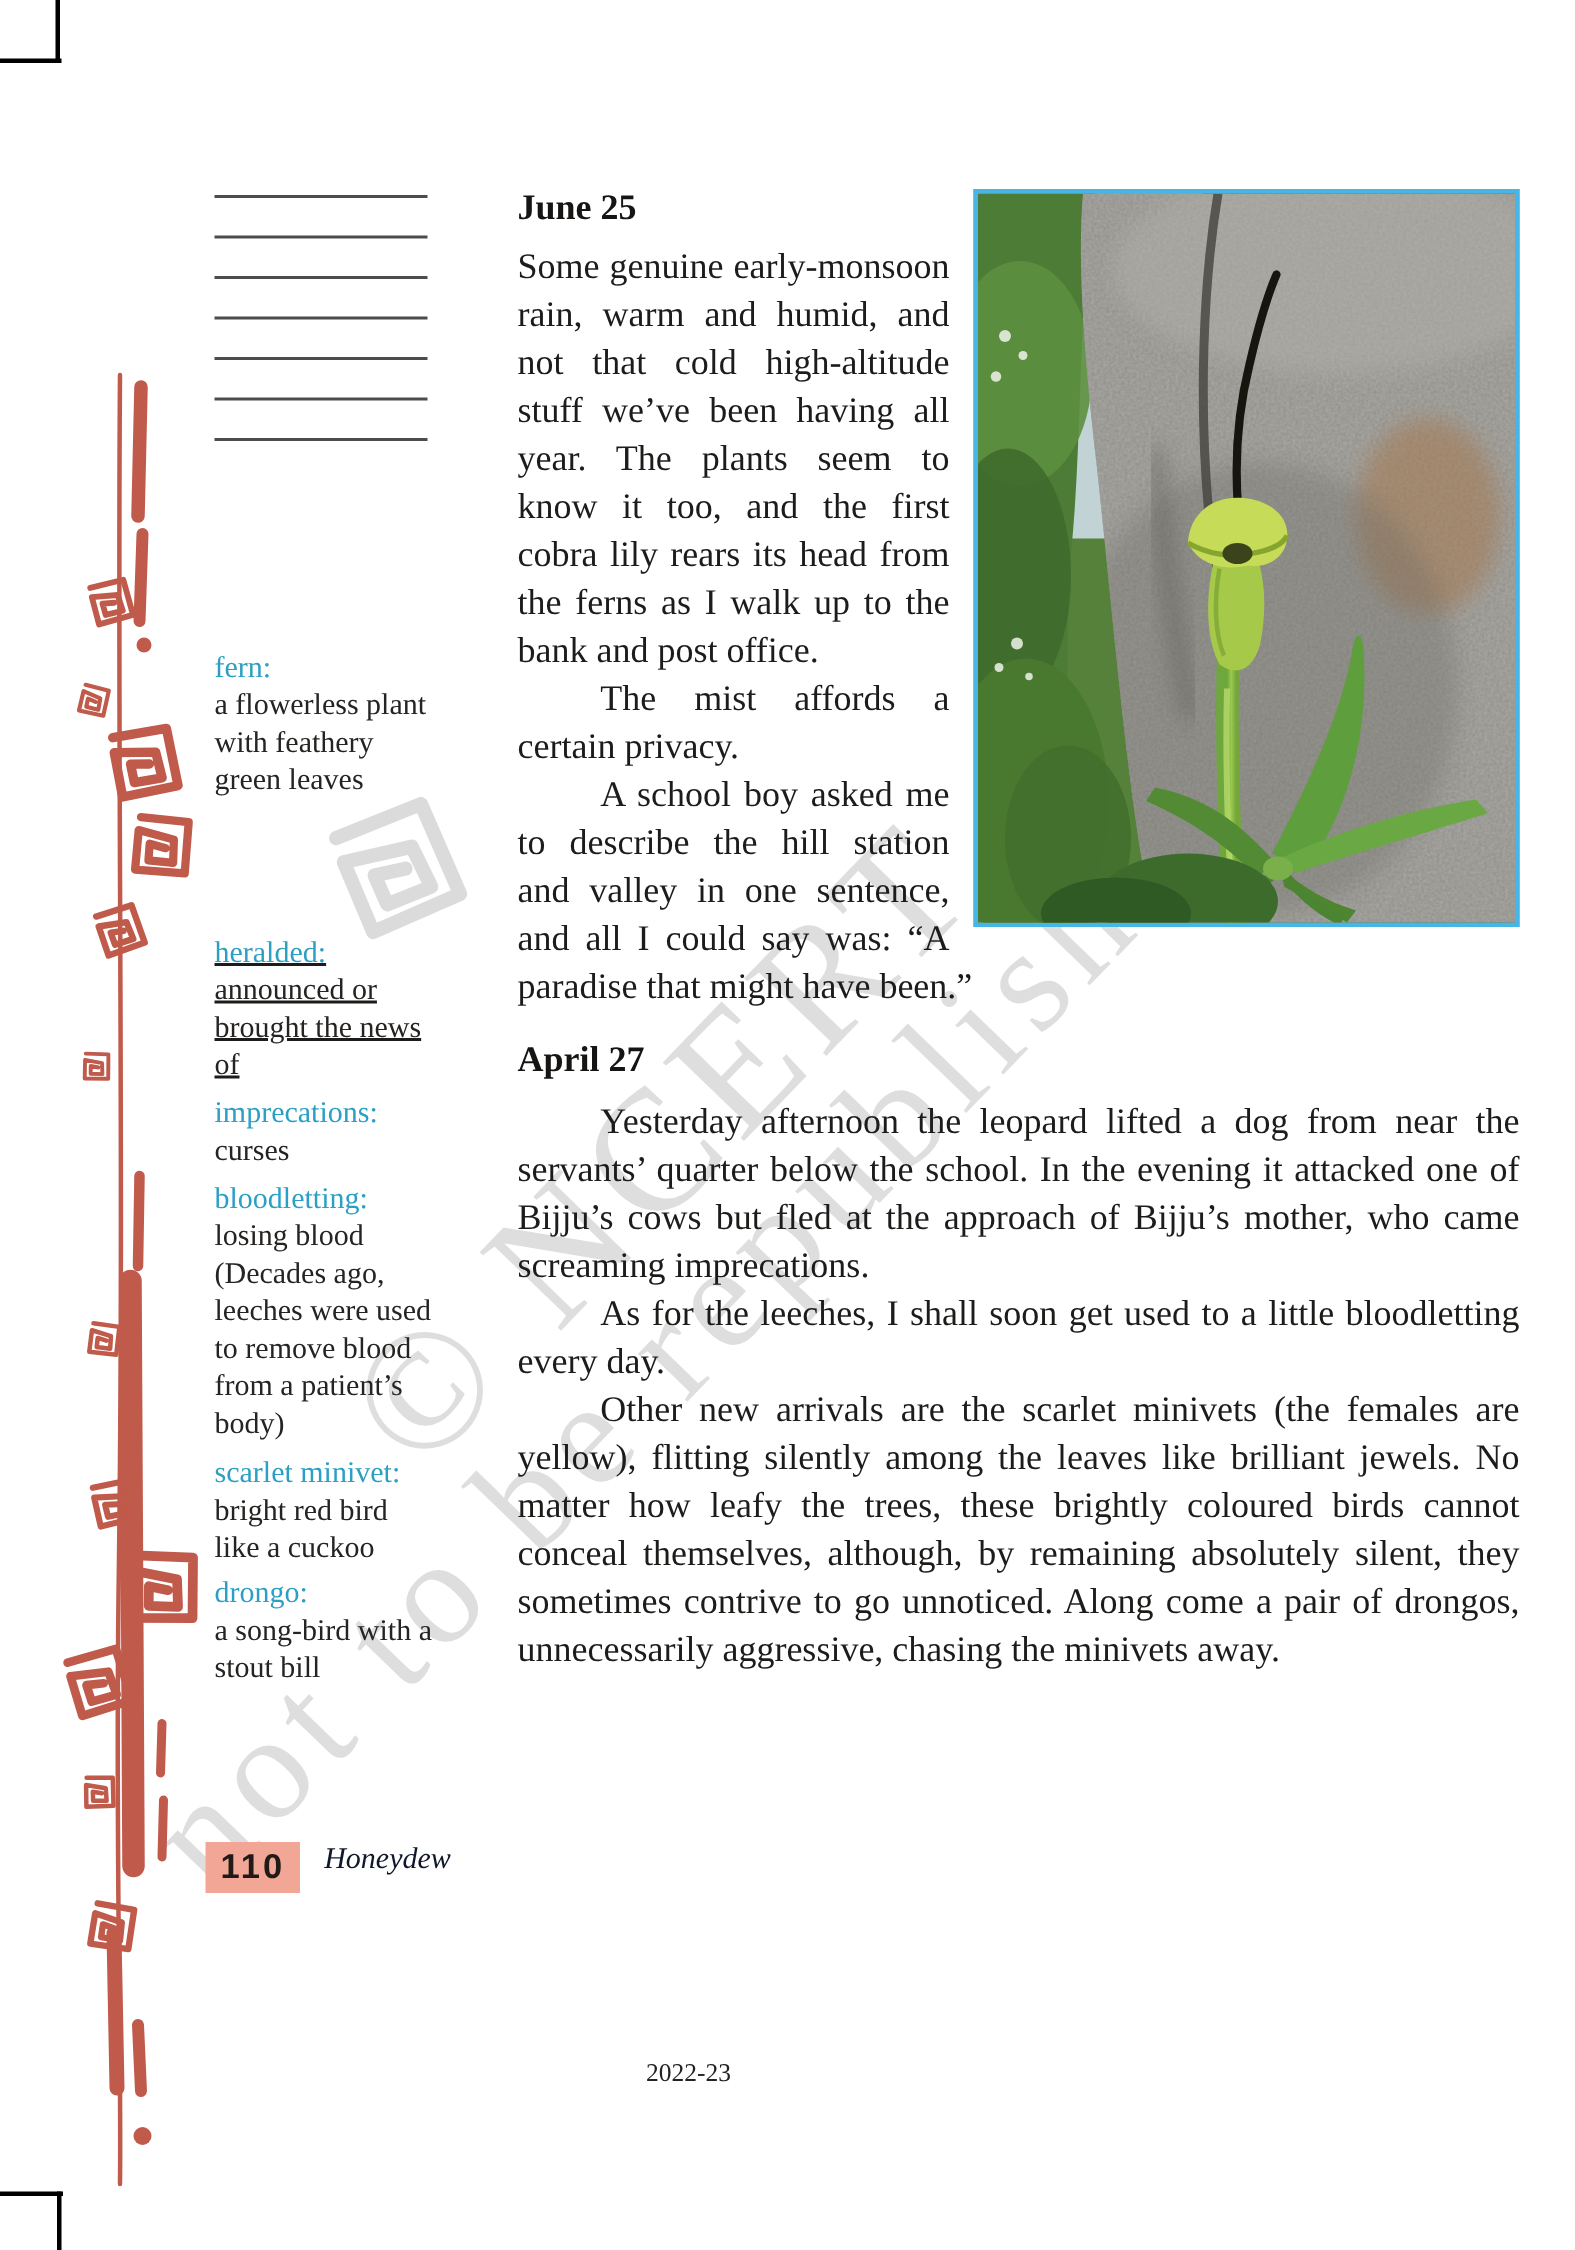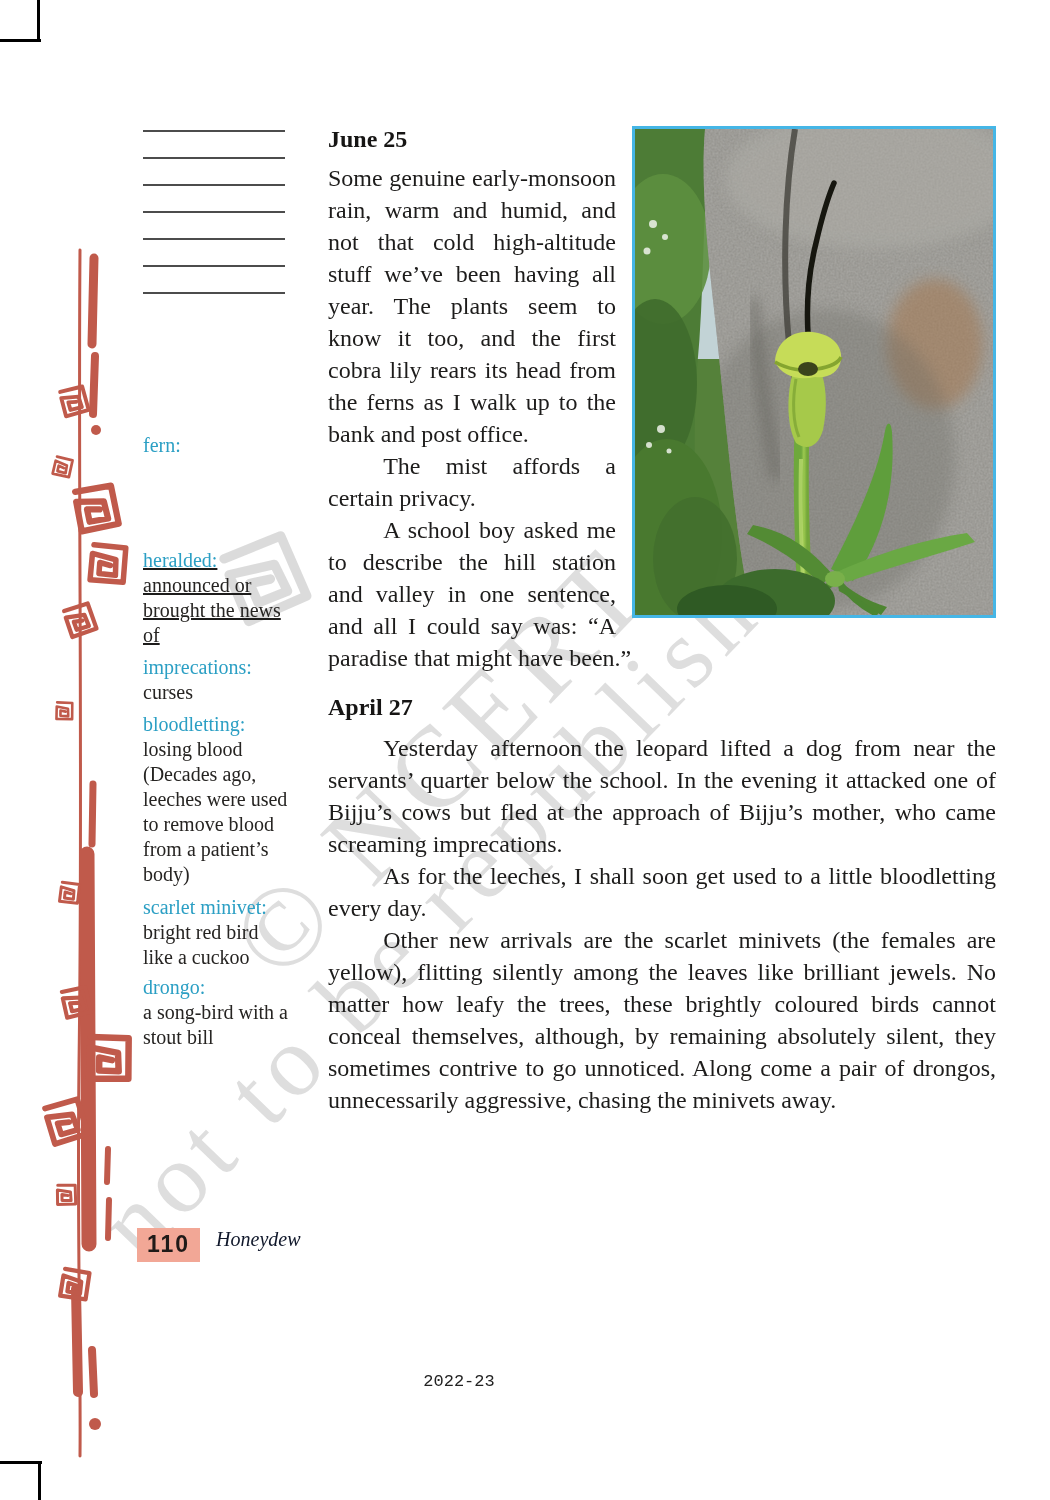--- a/index.html
+++ b/index.html
@@ -31,34 +31,34 @@
   .ruled-line + .ruled-line{margin-top:25px;}
   .gloss-entry{font-size:20px;line-height:25px;}
   .gloss-entry .term{display:block;color:var(--term-blue);}
   .gloss-entry .def{display:block;color:#262422;}
   .g-fern{margin-bottom:90px;}
   .g-heralded{margin-bottom:7px;text-decoration:underline;}
   .g-imprecations{margin-bottom:7px;}
   .g-bloodletting{margin-bottom:8px;}
   .g-scarlet{margin-bottom:5px;}
   
-  .main{position:absolute;left:328px;top:124px;width:668px;z-index:2;}
+  .main{position:absolute;left:345px;top:124px;width:668px;z-index:2;}
   .main h2{font-size:24px;line-height:30px;margin:0 0 8px 0;font-weight:bold;color:#161514;}
   .main h2.second{margin:18px 0 10px 0;}
   .main p{font-size:24px;line-height:32px;margin:0;text-align:justify;}
   .main p.indent{text-indent:2.3em;}
   .photo-wrap{float:right;width:358px;height:486px;border:3px solid var(--photo-border);
               margin:2px 0 14px 16px;position:relative;z-index:3;background:#8e8d88;}
   
   .badge-row{position:absolute;left:137px;top:1228px;z-index:2;display:flex;align-items:flex-start;}
   .page-badge{background:var(--badge-bg);color:#201a18;font-family:"Liberation Sans",sans-serif;
               font-weight:bold;font-size:23px;padding:3px 10px 4px 10px;letter-spacing:2px;}
   .book-title{font-style:italic;font-size:20px;color:#0f172a;margin-left:16px;}
   .year-line{position:absolute;left:0;top:1372px;width:918px;text-align:center;z-index:2;
-             font-family:Liberation Mono, monospace;font-size:17px;color:#222;}
+             font-family:Liberation Serif, serif;font-size:17px;color:#222;}
 </style>
 </head>
 <body>
 
 <div class="page">
 
   <svg width="0" height="0" style="position:absolute" aria-hidden="true">
     <defs>
       <path id="spiral" d="M-15 -17 L14 -19 L17 12 L-13 15 L-15 -9 L7 -7 L9 7 L-6 8 L-7 -2 L3 -1"></path>
     </defs>
@@ -113,20 +113,21 @@
       <div class="ruled-line"></div>
       <div class="ruled-line"></div>
       <div class="ruled-line"></div>
       <div class="ruled-line"></div>
       <div class="ruled-line"></div>
       <div class="ruled-line"></div>
       <div class="ruled-line"></div>
     </div>
     <div class="gloss-entry g-fern">
       <span class="term">fern:</span>
+      <span class="def">a flowerless plant with feathery green leaves</span>
     </div>
     <div class="gloss-entry g-heralded">
       <span class="term">heralded:</span>
       <span class="def">announced or brought the news of</span>
     </div>
     <div class="gloss-entry g-imprecations">
       <span class="term">imprecations:</span>
       <span class="def">curses</span>
     </div>
     <div class="gloss-entry g-bloodletting">

